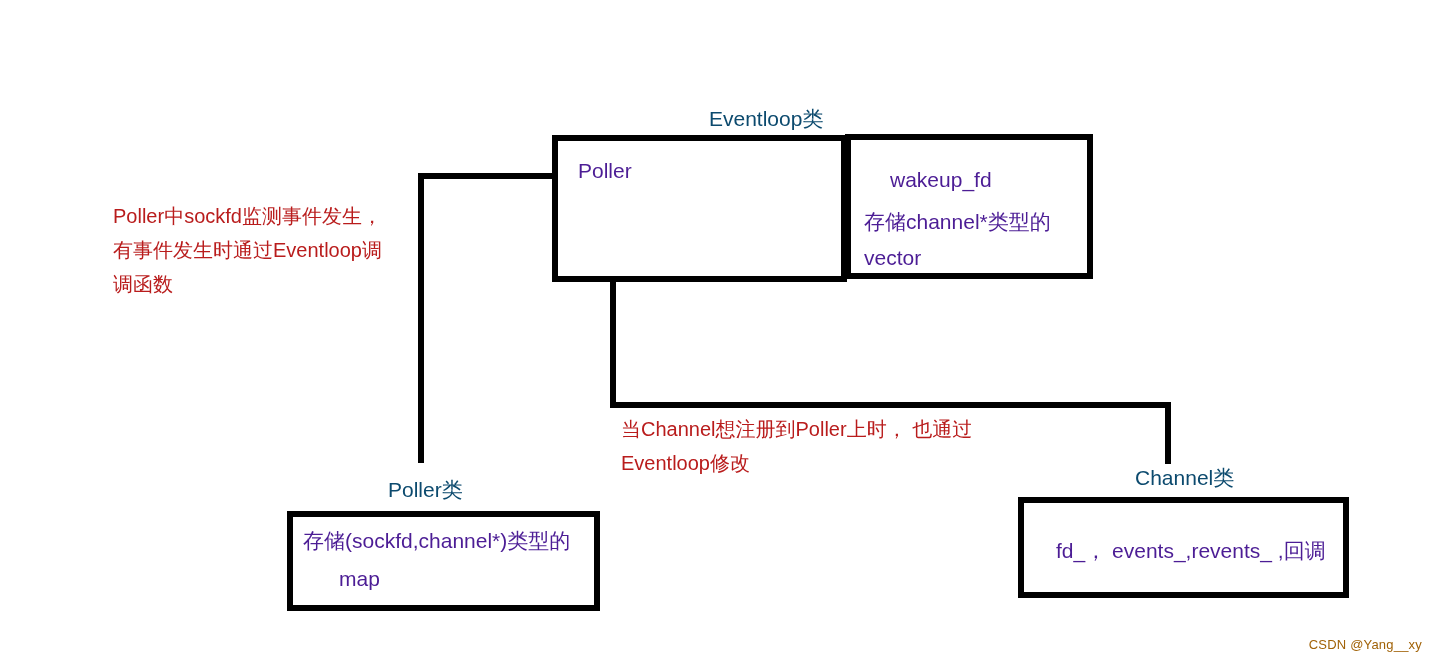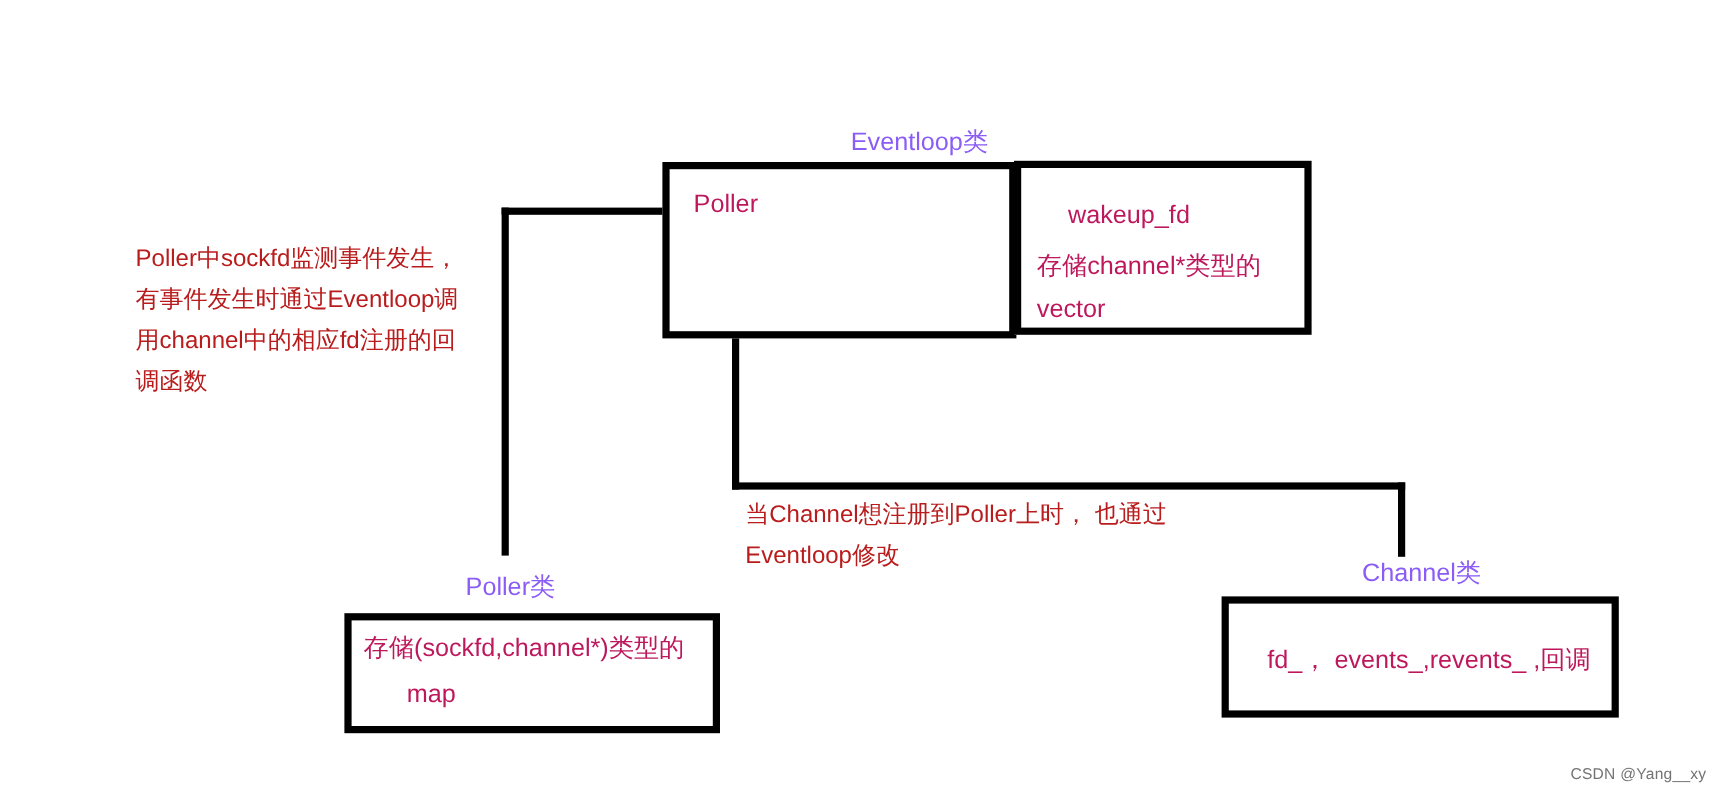--- a/index.html
+++ b/index.html
@@ -55,29 +55,29 @@
     width: 331px;
     height: 101px;
   }
 
   
   .title-label {
     position: absolute;
     font-size: 21px;
     line-height: 1.0;
     white-space: nowrap;
-    color: #8b5cf6;
+    color: #0c4a6e;
   }
 
   .box-text {
     position: absolute;
     font-size: 21px;
     line-height: 1.0;
     white-space: nowrap;
-    color: #be185d;
+    color: #4c1d95;
   }
 
   .para {
     position: absolute;
     font-size: 20px;
     line-height: 34px;
     color: #b91c1c;
   }
   .para > div { white-space: nowrap; }
 
@@ -92,21 +92,21 @@
     background: #000000;
     width: 6px;
   }
 
   
   #watermark {
     position: absolute;
     right: 10px;
     bottom: 8px;
     font-size: 13px;
-    color: #737373;
+    color: #a16207;
     white-space: nowrap;
     letter-spacing: 0.2px;
   }
 </style>
 </head>
 <body>
 
 <div id="canvas">
 
   <div class="title-label" style="left:709px; top:108px;">Eventloop类</div>
@@ -122,21 +122,20 @@
   <div class="box-text" style="left:578px; top:160px;">Poller</div>
 
   <div class="box" id="eventloop-right"></div>
   <div class="box-text" style="left:890px; top:157px;margin-top:12px;">wakeup_fd</div>
   <div class="box-text" style="left:864px; top:211px;">存储channel*类型的</div>
   <div class="box-text" style="left:864px; top:247px;">vector</div>
 
   <div class="para" style="left:113px; top:199px; width:330px;">
     <div>Poller中sockfd监测事件发生，</div>
     <div>有事件发生时通过Eventloop调</div>
-    <div>用channel中的相应fd注册的回</div>
     <div>调函数</div>
   </div>
 
   <div class="para" style="left:621px; top:412px; width:400px;">
     <div>当Channel想注册到Poller上时， 也通过</div>
     <div>Eventloop修改</div>
   </div>
 
   <div class="title-label" style="left:388px; top:479px;">Poller类</div>
   <div class="box" id="poller-box"></div>

